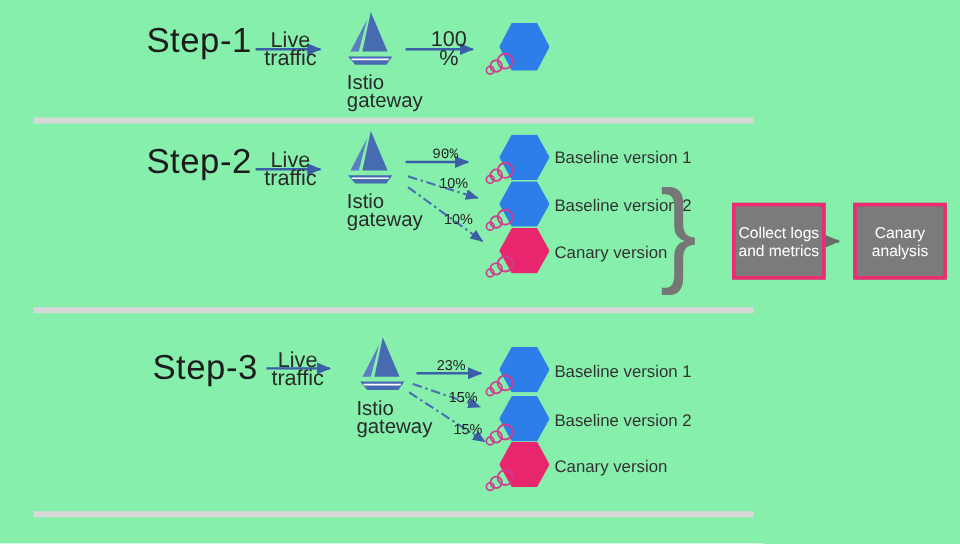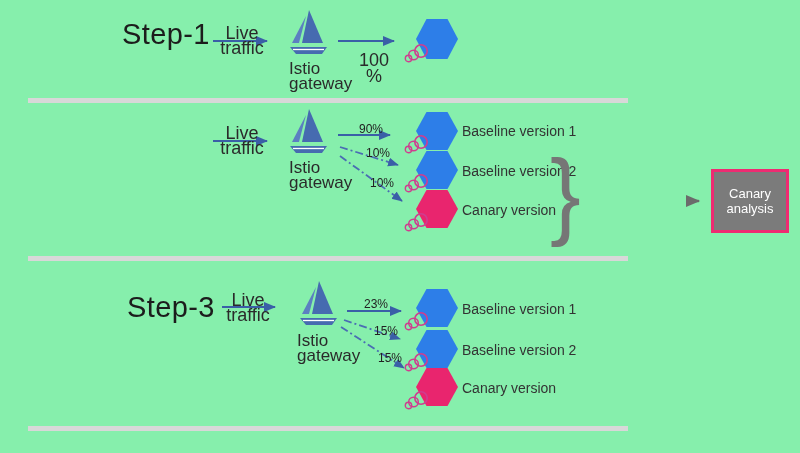--- a/index.html
+++ b/index.html
@@ -8,21 +8,21 @@
     font-family:"Liberation Sans",sans-serif;
   }
   .abs{position:absolute;}
   .step-label{
     font-size:29px;color:#1c1c1c;letter-spacing:0.4px;white-space:nowrap;
   }
   .lbl-sm{
     font-size:18px;line-height:13px;color:#2a2a2a;text-align:center;white-space:nowrap;
   }
   .lbl-sm span{display:block;}
-  .pct-split span{display:block;margin-top:28px;}
+  .pct-split span{display:block;}
   .pct-split span:last-child{margin-top:3px;}
   .gw-label{
     font-size:17px;line-height:15px;color:#2a2a2a;text-align:left;white-space:nowrap;
   }
   .gw-label span{display:block;}
   .pct{
     font-size:12px;color:#222222;text-align:center;width:40px;white-space:nowrap;
   }
   .hex{
     width:42px;height:38px;
@@ -99,38 +99,39 @@
 
   <div class="abs hex hex-blue" style="left:416px;top:19px;height:40px;"></div>
   <svg class="abs" style="left:404px;top:43px;" width="26" height="22" viewBox="0 0 26 22">
     <circle cx="17" cy="8" r="6.2" fill="none" stroke="#cf3d8f" stroke-width="1.6"></circle>
     <circle cx="9.5" cy="12" r="4.8" fill="none" stroke="#cf3d8f" stroke-width="1.5"></circle>
     <circle cx="4.5" cy="15.5" r="3.2" fill="none" stroke="#cf3d8f" stroke-width="1.4"></circle>
   </svg>
 
   <div class="abs divider" style="left:28px;top:98px;width:600px;"></div>
 
+  <div class="abs step-label" style="left:122px;top:119px;">Step-2</div>
 
   <div class="abs lbl-sm" style="left:212px;top:127px;width:60px;">
     <span>Live</span>
     <span style="margin-top:2px;">traffic</span>
   </div>
 
   <svg class="abs" style="left:286px;top:107px;" width="46" height="52" viewBox="0 0 46 52">
     <polygon points="20,8 13,35 6,35" fill="#5c7fc1"></polygon>
     <polygon points="23,2 37,35 16,35" fill="#466bb0"></polygon>
     <polygon points="4,39 41,39 36,46 10,46" fill="#466bb0"></polygon>
     <line x1="7" y1="41.5" x2="38" y2="41.5" stroke="#ffffff" stroke-width="1.3"></line>
   </svg>
   <div class="abs gw-label" style="left:289px;top:160px;">
     <span>Istio</span>
     <span>gateway</span>
   </div>
 
-  <div class="abs pct" style="left:351px;top:122px;">90%</div>
+  <div class="abs pct" style="left:351px;top:122px;font-family:Liberation Mono, monospace;">90%</div>
   <div class="abs pct" style="left:358px;top:146px;">10%</div>
   <div class="abs pct" style="left:362px;top:176px;">10%</div>
 
   <div class="abs hex hex-blue" style="left:416px;top:112px;"></div>
   <svg class="abs" style="left:404px;top:134px;" width="26" height="22" viewBox="0 0 26 22">
     <circle cx="17" cy="8" r="6.2" fill="none" stroke="#cf3d8f" stroke-width="1.6"></circle>
     <circle cx="9.5" cy="12" r="4.8" fill="none" stroke="#cf3d8f" stroke-width="1.5"></circle>
     <circle cx="4.5" cy="15.5" r="3.2" fill="none" stroke="#cf3d8f" stroke-width="1.4"></circle>
   </svg>
   <div class="abs hex-label" style="left:462px;top:123px;">Baseline version 1</div>
@@ -146,20 +147,21 @@
   <div class="abs hex hex-pink" style="left:416px;top:190px;"></div>
   <svg class="abs" style="left:404px;top:212px;" width="26" height="22" viewBox="0 0 26 22">
     <circle cx="17" cy="8" r="6.2" fill="none" stroke="#cf3d8f" stroke-width="1.6"></circle>
     <circle cx="9.5" cy="12" r="4.8" fill="none" stroke="#cf3d8f" stroke-width="1.5"></circle>
     <circle cx="4.5" cy="15.5" r="3.2" fill="none" stroke="#cf3d8f" stroke-width="1.4"></circle>
   </svg>
   <div class="abs hex-label" style="left:462px;top:202px;">Canary version</div>
 
   <div class="abs brace" style="left:550px;top:148px;">}</div>
 
+  <div class="abs gray-box" style="left:610px;top:169px;">Collect logs and metrics</div>
   <div class="abs gray-box" style="left:711px;top:169px;text-align:center;">Canary analysis</div>
 
   <div class="abs divider" style="left:28px;top:256px;width:600px;"></div>
 
   <div class="abs step-label" style="left:127px;top:291px;">Step-3</div>
 
   <div class="abs lbl-sm" style="left:218px;top:294px;width:60px;">
     <span>Live</span>
     <span style="margin-top:2px;">traffic</span>
   </div>

